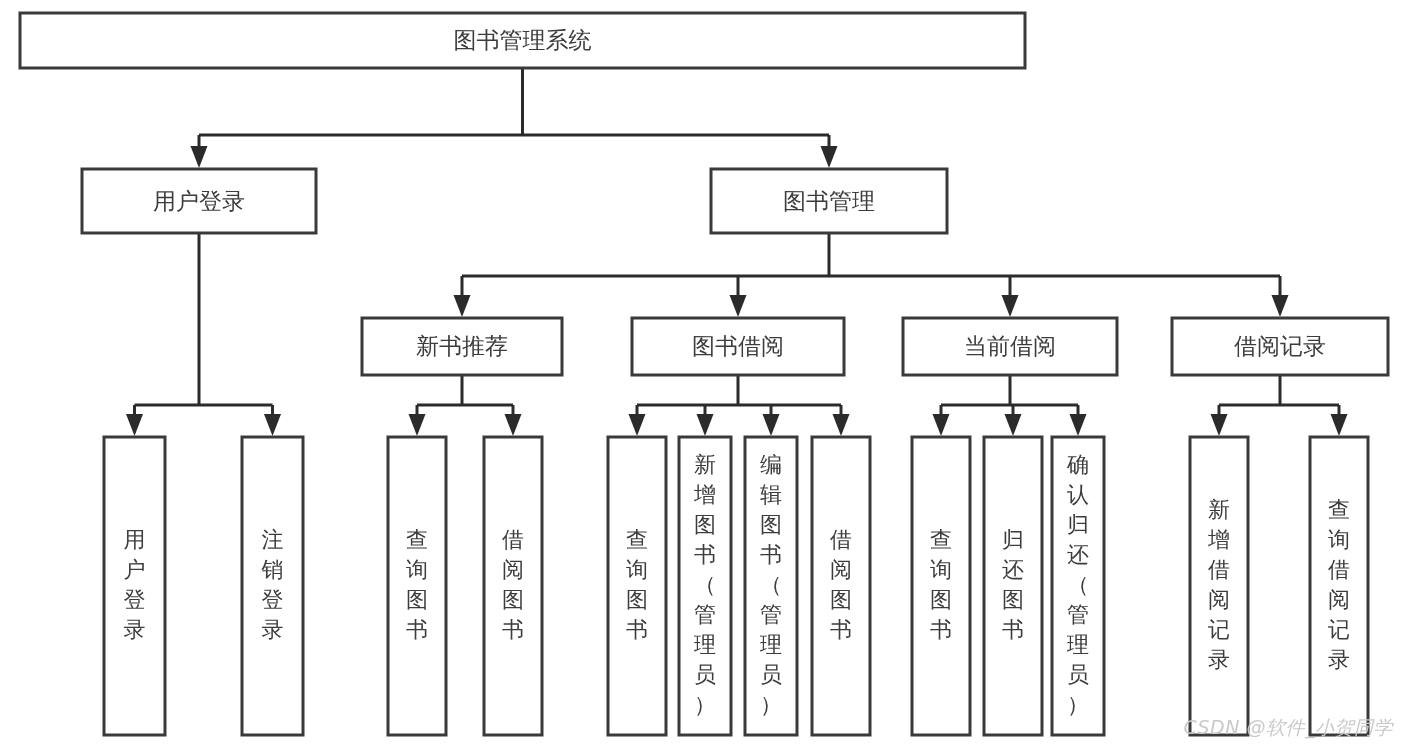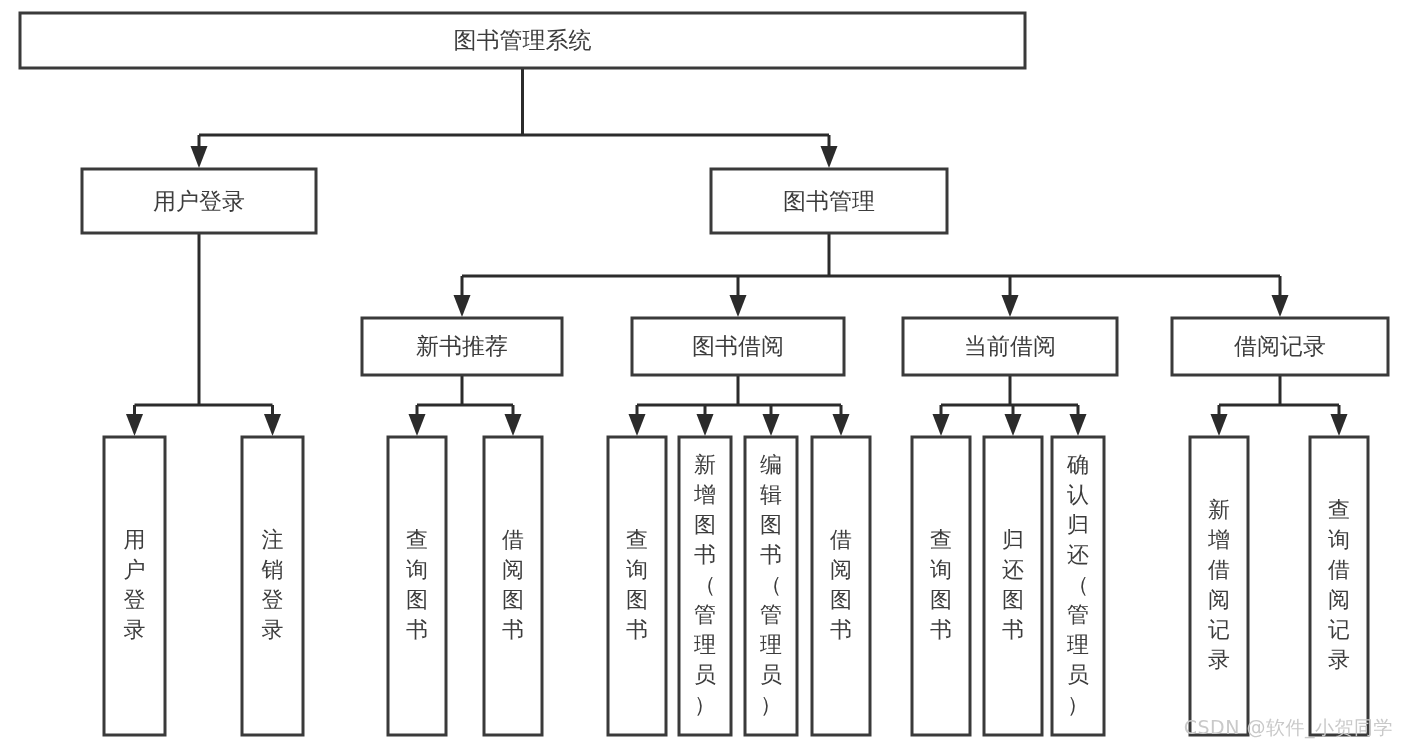--- a/index.html
+++ b/index.html
@@ -14,21 +14,21 @@
   .arrow-head{fill:#2b2b2b;stroke:none;}
   .node-label{
     fill:#3c3c3c;font-family:"DejaVu Sans","Liberation Sans",sans-serif;
     font-size:23px;text-anchor:middle;dominant-baseline:middle;
   }
   .node-label.vert{font-size:22px;}
   .watermark{
     position:absolute;right:12px;bottom:6px;
     color:#c9c9c9;font-size:19px;letter-spacing:.5px;
     font-family:"DejaVu Sans","Liberation Sans",sans-serif;
-    white-space:nowrap;pointer-events:none;
+    white-space:nowrap;pointer-events:none;font-style:italic;
   }
 </style>
 </head>
 <body>
 
 <div id="diagram-root">
   <svg id="tree" viewBox="0 0 1405 747">
     <g id="connector-layer">
         <g>
           <path class="conn" d="M 522.5 68 L 522.5 135"></path>

